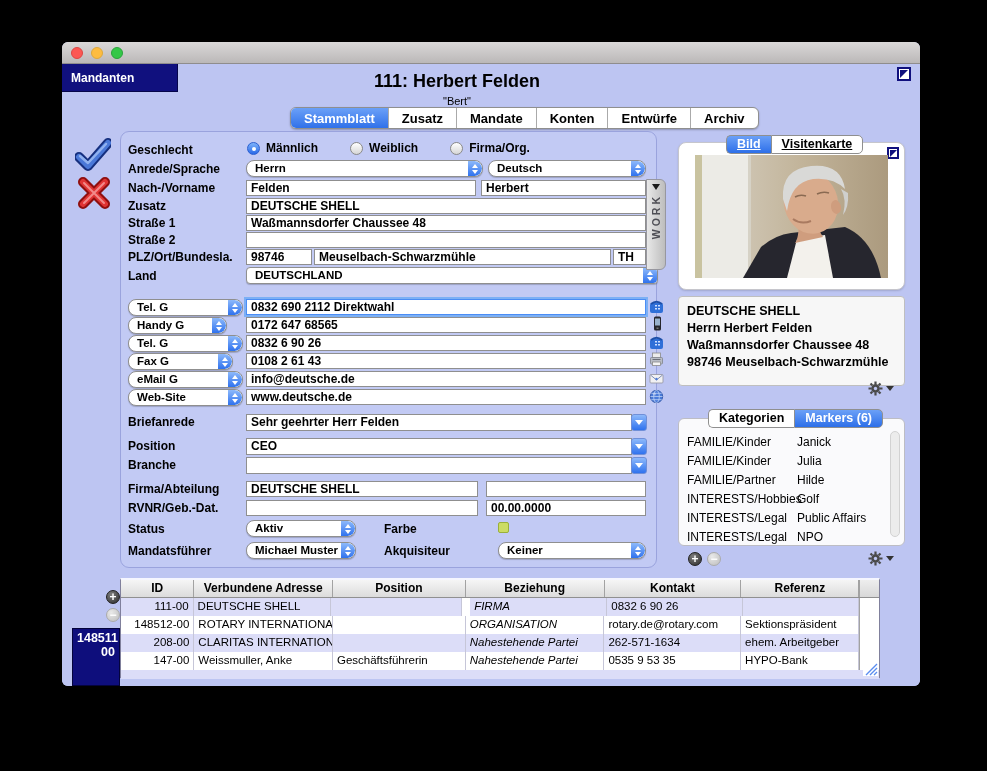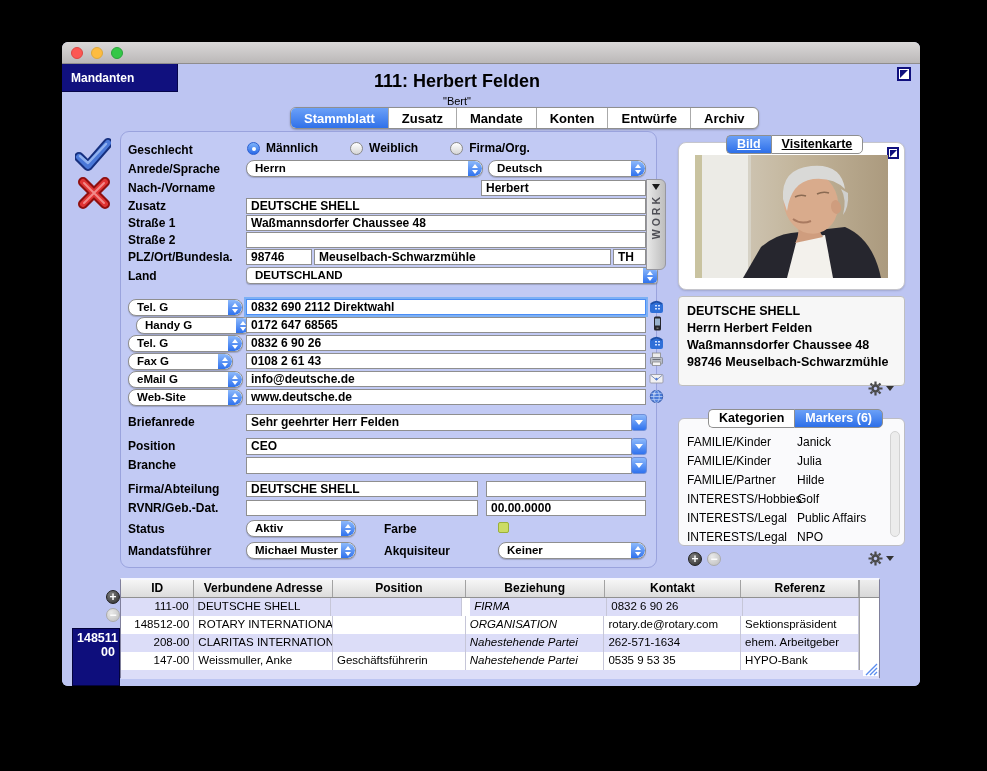--- a/index.html
+++ b/index.html
@@ -185,20 +185,21 @@
       </div>
       <div class="popup" style="left:367px;top:28px;width:158px;">
         <span>Deutsch</span>
         <span class="spin">
             <i class="up"></i>
             <i class="dn"></i>
           </span>
       </div>
 
       <div class="lbl" style="left:7px;top:49px;">Nach-/Vorname</div>
+      <div class="field" style="left:125px;top:48px;width:230px;">Felden</div>
       <div class="field" style="left:360px;top:48px;width:165px;">Herbert</div>
 
       <div class="lbl" style="left:7px;top:67px;">Zusatz</div>
       <div class="field" style="left:125px;top:66px;width:400px;">DEUTSCHE SHELL</div>
 
       <div class="lbl" style="left:7px;top:84px;">Straße 1</div>
       <div class="field" style="left:125px;top:83px;width:400px;">Waßmannsdorfer Chaussee 48</div>
 
       <div class="lbl" style="left:7px;top:101px;">Straße 2</div>
       <div class="field" style="left:125px;top:100px;width:400px;"></div>
@@ -234,21 +235,21 @@
         <rect x="1" y="4" width="13" height="10" rx="2" fill="#2f6fd8"></rect>
         <path d="M2 5 Q7.5 0.5 13 5" fill="none" stroke="#1d4fa8" stroke-width="2"></path>
         <g fill="#cfe0ff">
             <rect x="6" y="6" width="2" height="1.5"></rect>
             <rect x="9" y="6" width="2" height="1.5"></rect>
             <rect x="6" y="9" width="2" height="1.5"></rect>
             <rect x="9" y="9" width="2" height="1.5"></rect>
           </g>
       </svg>
 
-      <div class="popup" style="left:7px;top:185px;width:115px;margin-left:8px;">
+      <div class="popup" style="left:7px;top:185px;width:99px;">
         <span>Handy G</span>
         <span class="spin">
             <i class="up"></i>
             <i class="dn"></i>
           </span>
       </div>
       <div class="field" style="left:125px;top:185px;width:400px;">0172 647 68565</div>
       <svg class="comm-icon" style="left:529px;top:184px;" viewBox="0 0 15 15">
         <rect x="4" y="0.5" width="7" height="14" rx="1.5" fill="#26262c"></rect>
         <rect x="5" y="2.5" width="5" height="7" fill="#9ab2cc"></rect>

